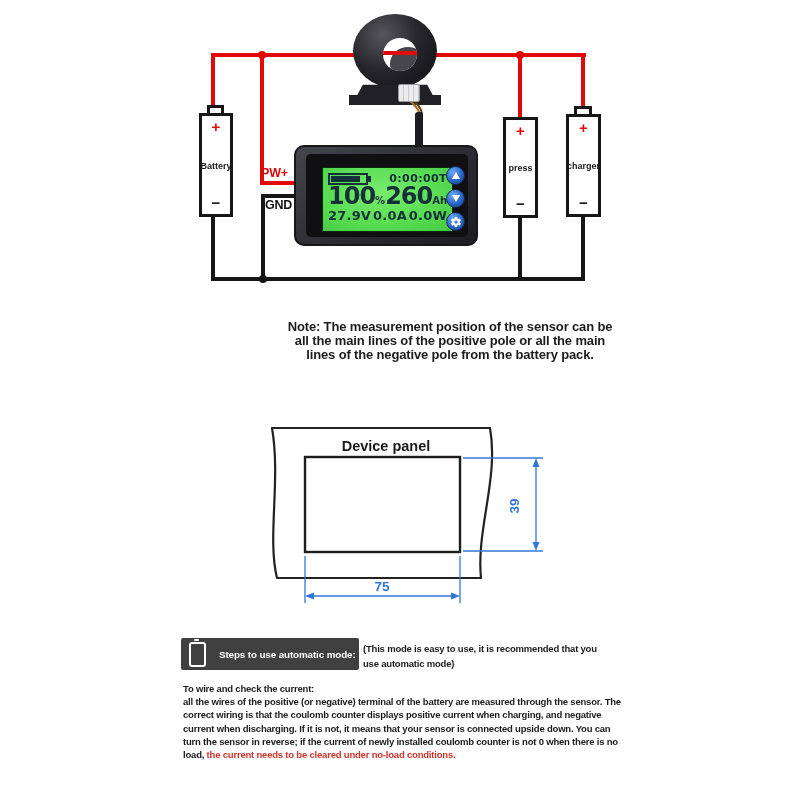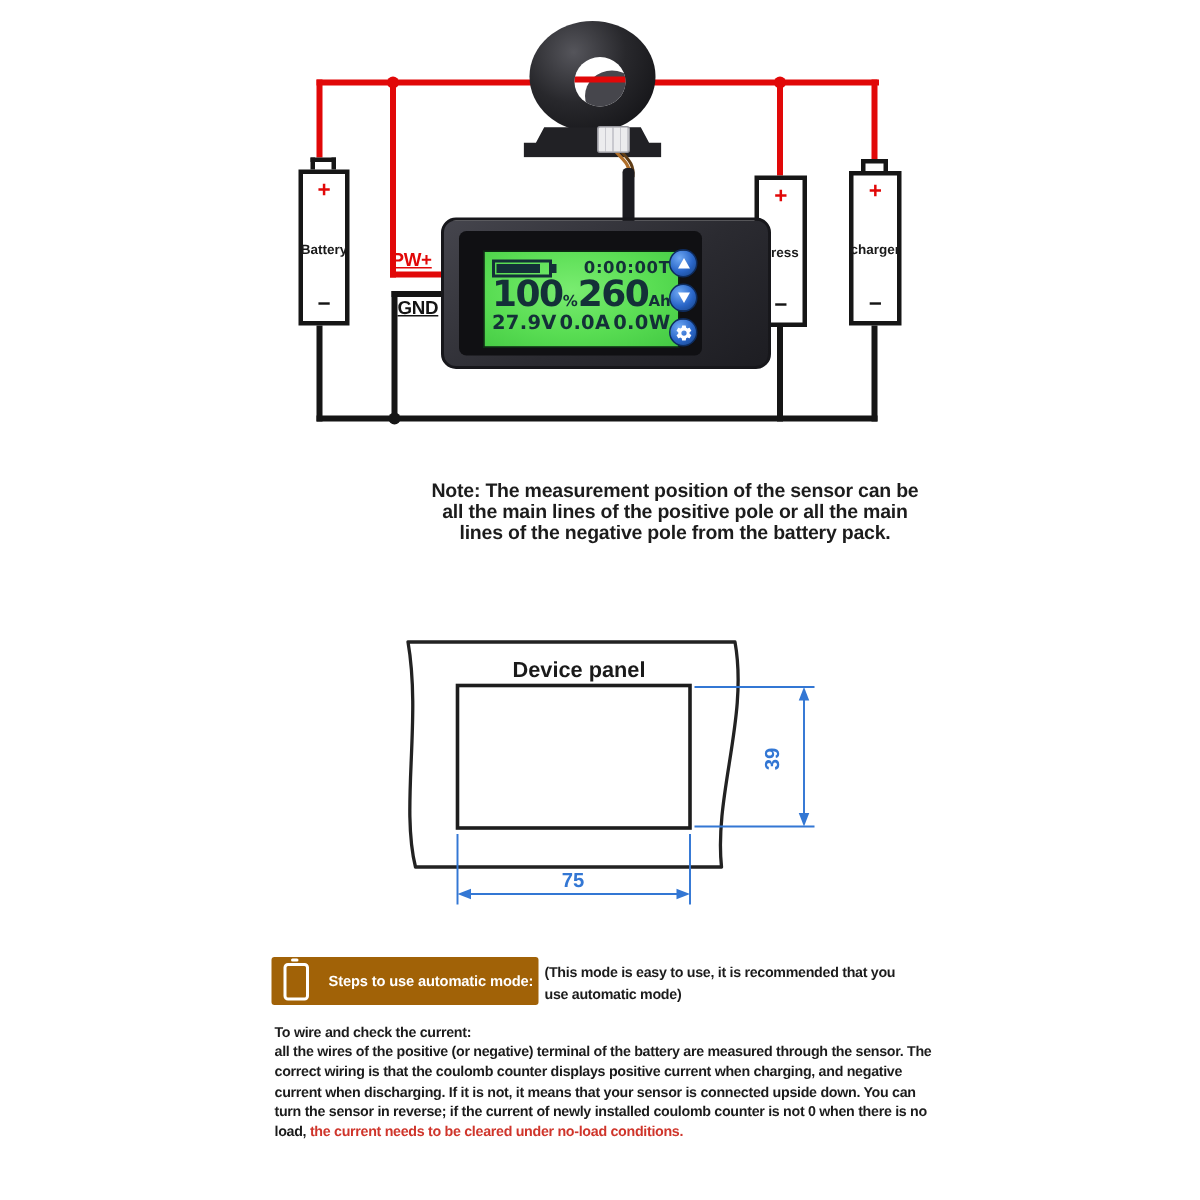--- a/index.html
+++ b/index.html
@@ -14,35 +14,35 @@
   .dot.pos{background:#e10808;}
   .dot.neg{background:#151515;}
   
   .comp{position:absolute;background:#fff;border:3px solid #161616;z-index:2;
         display:flex;flex-direction:column;align-items:center;justify-content:space-between;
         padding:5px 0 6px 0;box-sizing:border-box;}
   .comp .plus{color:#e10808;font-weight:bold;font-size:15px;line-height:12px;}
   .comp .minus{color:#141414;font-weight:bold;font-size:15px;line-height:10px;}
   .comp .cname{font-size:9px;font-weight:600;color:#1a1a1a;}
   .cap{position:absolute;background:#fff;border:3px solid #161616;border-bottom:none;z-index:2;box-sizing:border-box;}
-  .wlabel{position:absolute;z-index:6;font-size:12.5px;font-weight:bold;letter-spacing:-0.2px;text-decoration:underline;}
+  .wlabel{position:absolute;z-index:6;font-size:12.5px;font-weight:bold;letter-spacing:-0.2px;}
   
   .ring{position:absolute;left:353px;top:14px;width:84px;height:74px;border-radius:50%;z-index:3;
         background:radial-gradient(ellipse at 35% 28%,#55555b 0%,#28282c 45%,#0d0d10 100%);}
   .hole{position:absolute;left:383px;top:38px;width:34px;height:33px;border-radius:50%;background:#ffffff;
         overflow:hidden;z-index:4;}
   .hole .tube{position:absolute;left:7px;top:9px;width:36px;height:34px;border-radius:50%;background:#46464c;}
   .hole .hwire{position:absolute;left:-6px;top:13px;width:50px;height:4px;background:#e10808;}
   .sbase{position:absolute;left:349px;top:83px;width:92px;height:22px;background:#212125;z-index:3;
          clip-path:polygon(0 100%,0 55%,9% 55%,15% 8%,85% 8%,91% 55%,100% 55%,100% 100%);}
   .sconn{position:absolute;left:398px;top:84px;width:20px;height:16px;background:#ececee;border:1px solid #97979e;
          border-radius:2px;z-index:5;background-image:repeating-linear-gradient(90deg,#ececee 0 4px,#c9c9cf 4px 5px);}
   .cable{position:absolute;left:415px;top:112px;width:8px;height:38px;background:#1b1b20;border-radius:3px;z-index:4;}
   
-  .meter{position:absolute;left:294px;top:145px;width:220px;height:101px;border-radius:10px;z-index:5;
+  .meter{position:absolute;left:294px;top:145px;width:184px;height:101px;border-radius:10px;z-index:5;
          background:linear-gradient(145deg,#45454d 0%,#2b2b31 55%,#1d1d22 100%);border:2px solid #17171b;box-sizing:border-box;}
   .bezel{position:absolute;left:10px;top:7px;width:162px;height:83px;background:#101013;border-radius:5px;}
   .screen{position:absolute;left:16px;top:13px;width:131px;height:65px;border:1px solid #0c2a12;box-sizing:border-box;
           background:radial-gradient(ellipse at 45% 40%,#79ec70 0%,#59dd53 55%,#43c943 100%);
           color:#143038;font-family:"DejaVu Sans",sans-serif;}
   .lcdrow1{display:flex;justify-content:space-between;align-items:center;padding:4px 5px 0 5px;}
   .battglyph{position:relative;width:40px;height:12px;border:2px solid #143038;box-sizing:border-box;}
   .battglyph .fill{position:absolute;left:1px;top:1px;bottom:1px;right:6px;background:#143038;}
   .battglyph .nub{position:absolute;right:-5px;top:1px;width:3px;height:6px;background:#143038;}
   .lcdtime{font-size:11px;font-weight:bold;letter-spacing:0.4px;}
@@ -56,21 +56,21 @@
        border:1px solid #0e2c5e;box-sizing:border-box;display:flex;align-items:center;justify-content:center;}
   .tri-up{width:0;height:0;border-left:4.5px solid transparent;border-right:4.5px solid transparent;border-bottom:7px solid #fff;}
   .tri-down{width:0;height:0;border-left:4.5px solid transparent;border-right:4.5px solid transparent;border-top:7px solid #fff;}
   
   .note{position:absolute;left:281px;top:320px;width:338px;text-align:center;
         font-size:13px;line-height:14px;font-weight:600;letter-spacing:-0.15px;color:#1c1c1c;}
   .para{position:absolute;font-size:9.5px;line-height:13.3px;font-weight:600;letter-spacing:-0.2px;color:#1c1c1c;}
   
   .drawing{position:absolute;left:250px;top:420px;width:310px;height:192px;z-index:1;}
   
-  .badge{position:absolute;left:181px;top:638px;width:178px;height:32px;background:#a16207;border-radius:2px;
+  .badge{position:absolute;left:181px;top:638px;width:178px;height:32px;background:#404040;border-radius:2px;
          display:flex;align-items:center;z-index:2;}
   .bbatt{position:relative;margin-left:8px;width:13px;height:21px;border:2.5px solid #fff;border-radius:3px;}
   .bbatt .bnub{position:absolute;left:2.5px;top:-5px;width:5px;height:2.5px;background:#fff;border-radius:1px;}
   .badge .btext{margin-left:13px;color:#fff;font-size:9.8px;font-weight:600;letter-spacing:-0.1px;}
   .redtxt{color:#cf352b;}
   .heading{font-weight:700;}
 </style>
 </head>
 <body>
 

